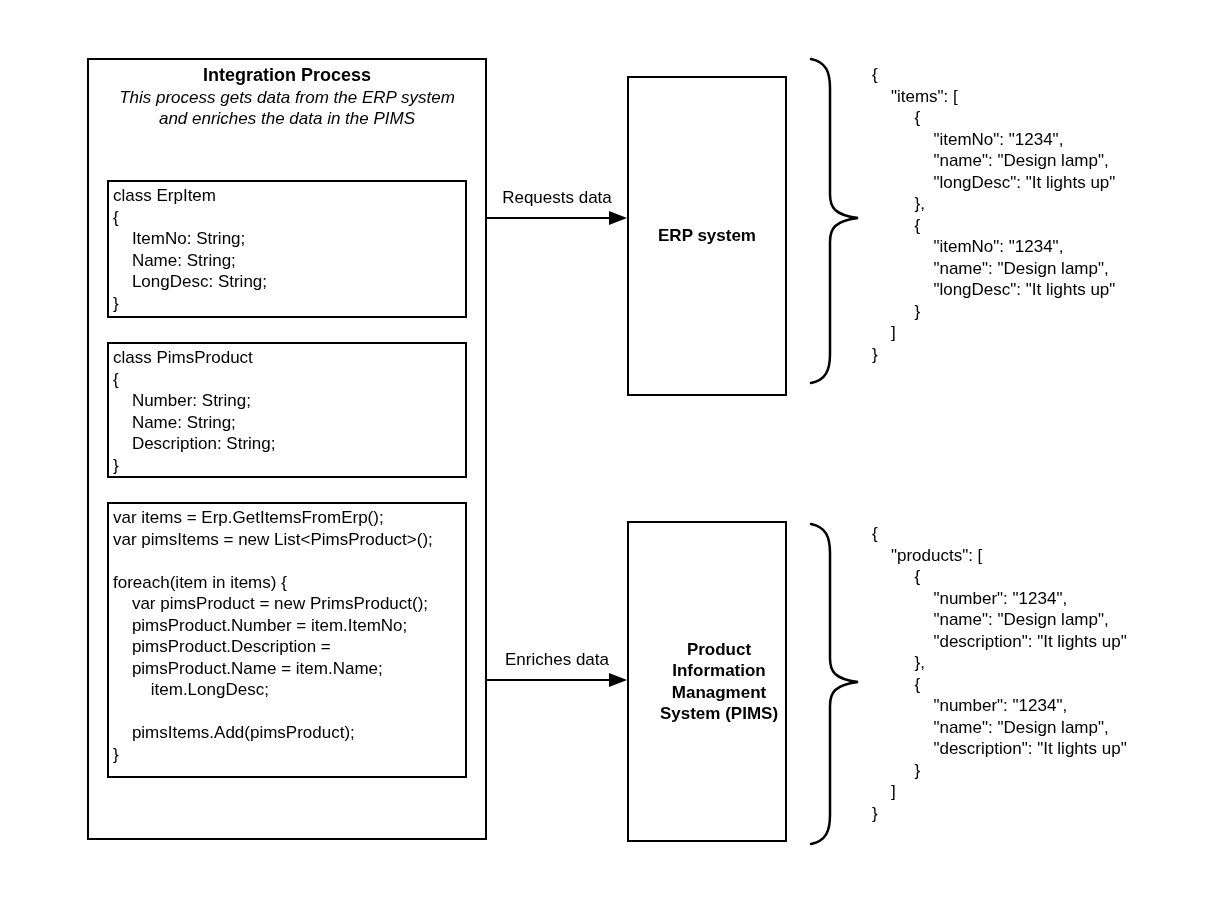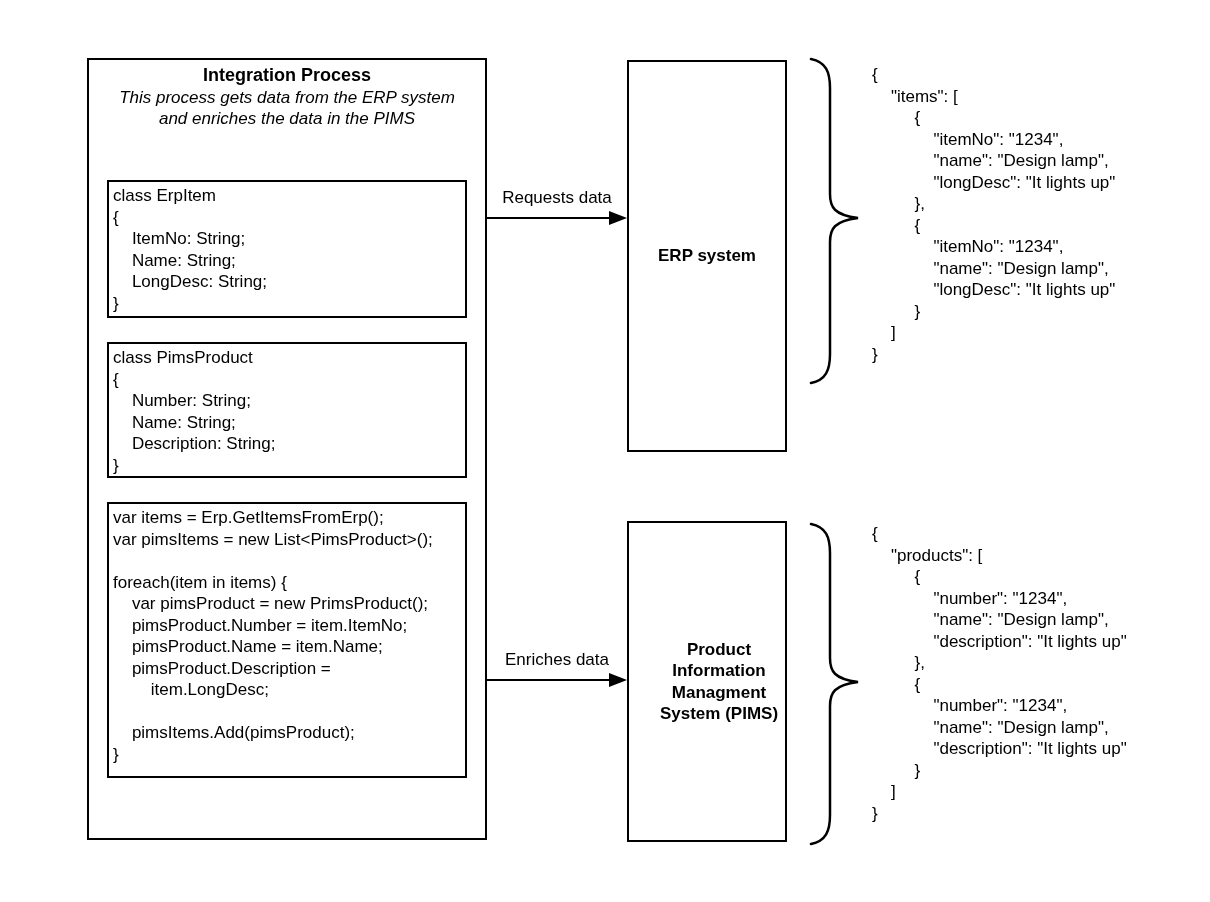--- a/index.html
+++ b/index.html
@@ -58,21 +58,21 @@
     background: #fff;
     display: flex;
     align-items: center;
     justify-content: center;
     text-align: center;
     font-size: 17px;
     font-weight: bold;
     line-height: 21.5px;
     white-space: pre-line;
   }
-  #erp-box  { left: 615px; top: 60px;  width: 160px; height: 392px; }
+  #erp-box  { left: 615px; top: 76px;  width: 160px; height: 320px; }
   #pims-box { left: 615px; top: 521px; width: 160px; height: 321px; padding-left: 24px; }
   .arrow-label {
     position: absolute;
     width: 150px;
     left: 470px;
     text-align: center;
     font-size: 17px;
     line-height: 21px;
   }
   #requests-label { top: 187px; }
@@ -120,22 +120,22 @@
         <div class="line">}</div>
       </div>
 
     <div class="code-box" id="mapping-code">
         <div class="line">var items = Erp.GetItemsFromErp();</div>
         <div class="line">var pimsItems = new List&lt;PimsProduct&gt;();</div>
         <div class="line"></div>
         <div class="line">foreach(item in items) {</div>
         <div class="line">    var pimsProduct = new PrimsProduct();</div>
         <div class="line">    pimsProduct.Number = item.ItemNo;</div>
+        <div class="line">    pimsProduct.Description =</div>
         <div class="line">    pimsProduct.Name = item.Name;</div>
-        <div class="line">    pimsProduct.Description =</div>
         <div class="line">        item.LongDesc;</div>
         <div class="line"></div>
         <div class="line">    pimsItems.Add(pimsProduct);</div>
         <div class="line">}</div>
         <div class="line"></div>
         <div class="line">PIMS.Insert(pimsItems);</div>
       </div>
   </div>
 
   <div class="arrow-label" id="requests-label">Requests data</div>

